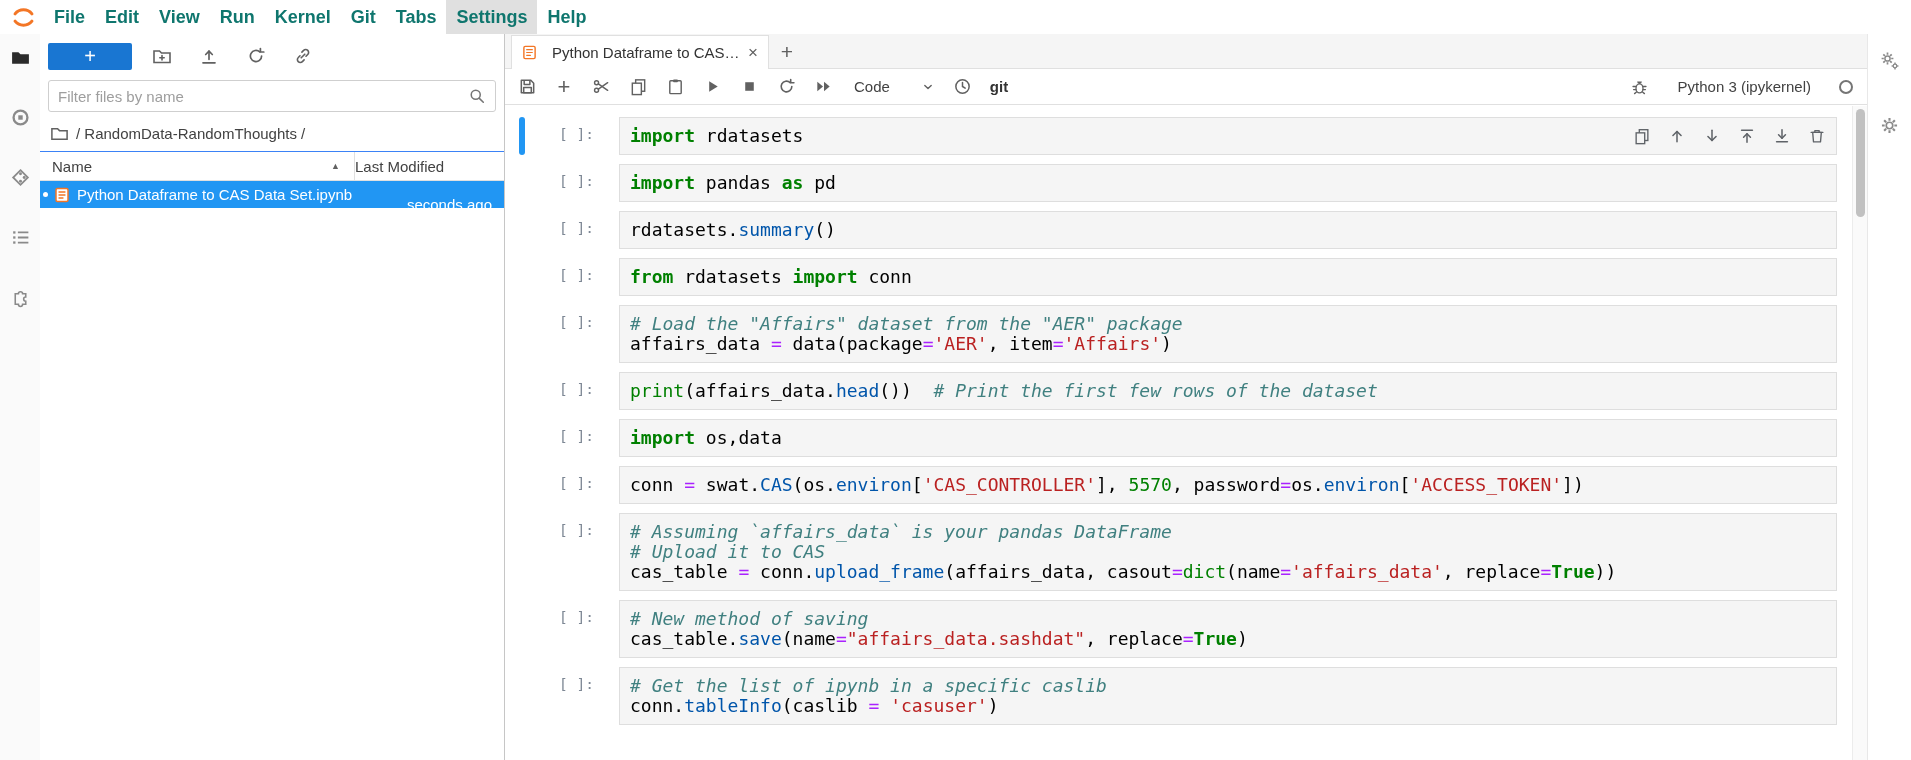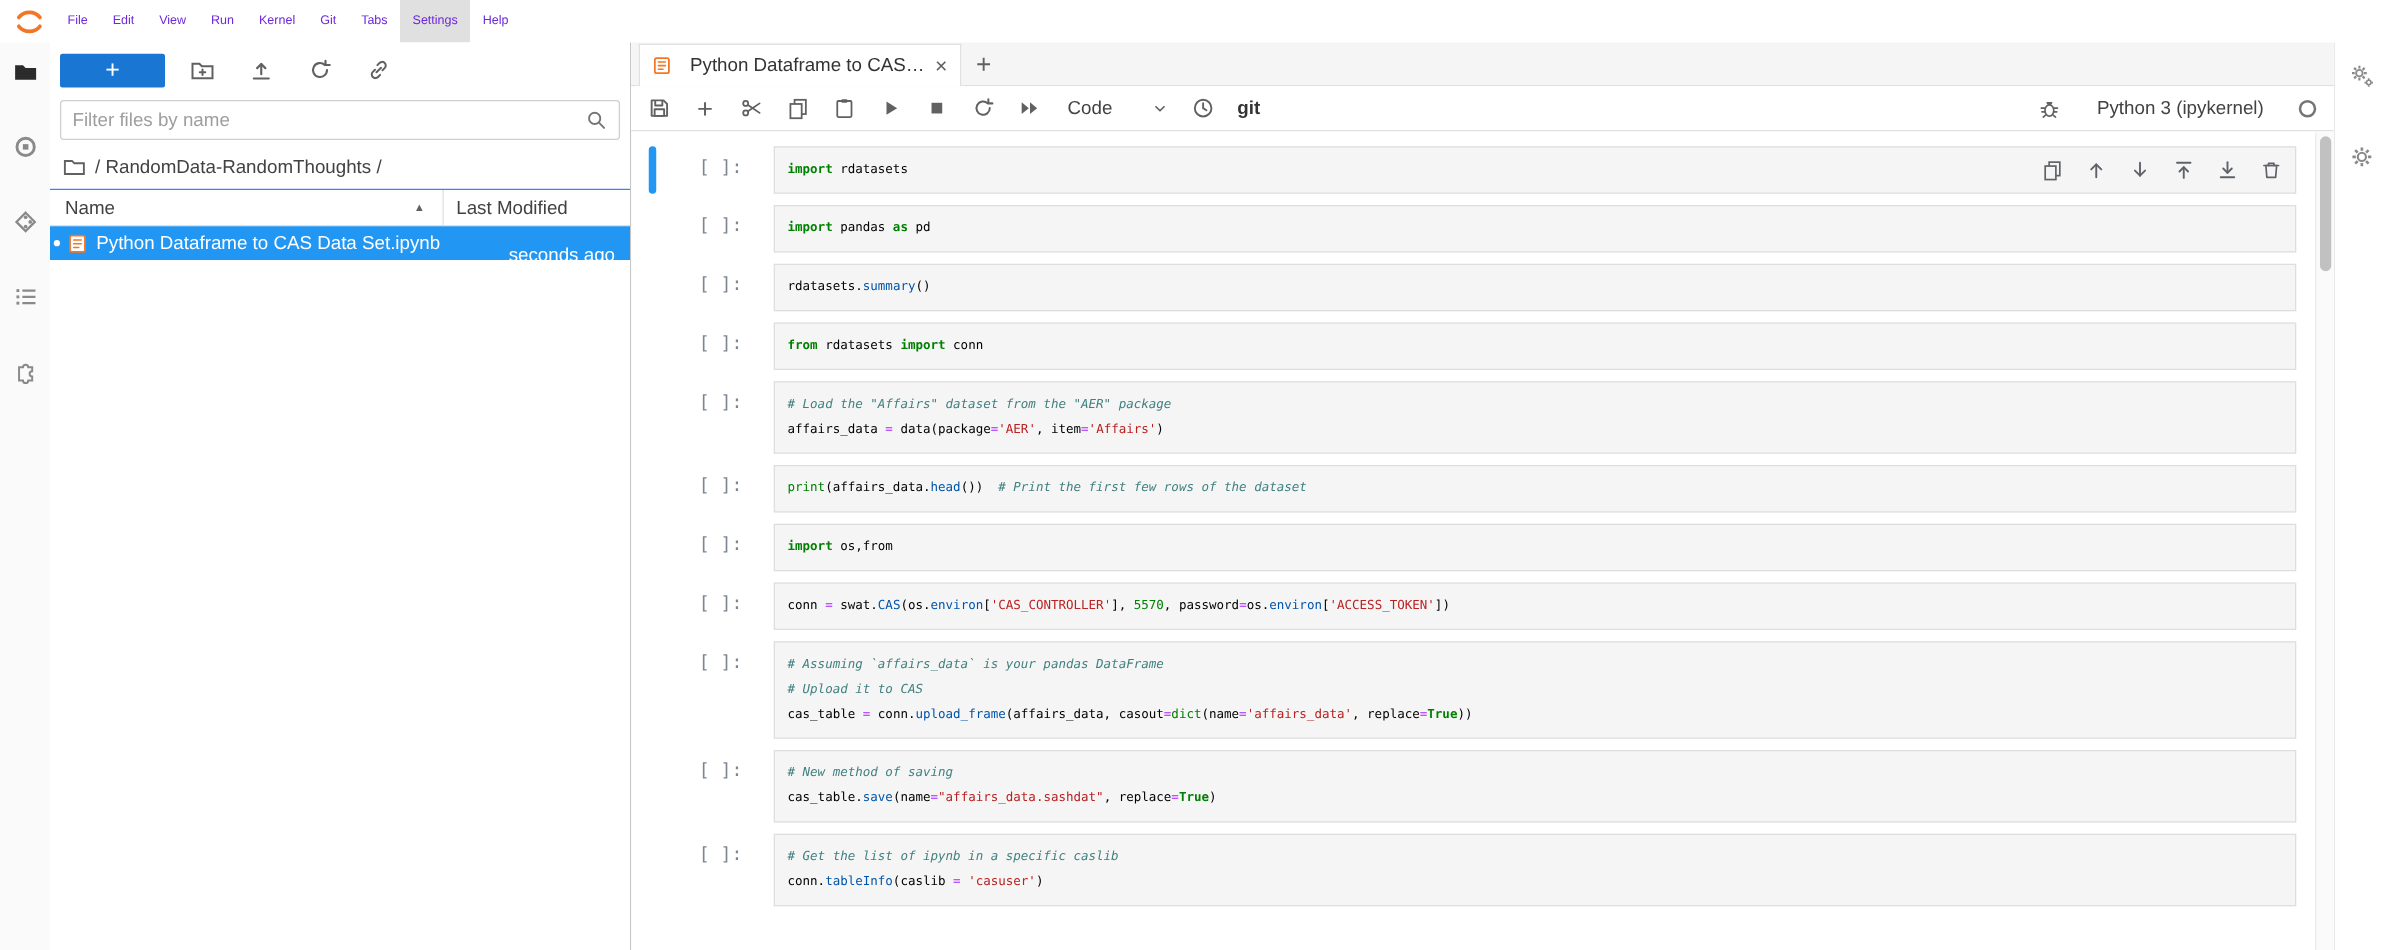--- a/index.html
+++ b/index.html
@@ -2,21 +2,21 @@
 <html><head>
 <meta charset="utf-8">
 <style>
   * { margin:0; padding:0; box-sizing:border-box; }
   html,body { width:1911px; height:760px; overflow:hidden; background:#fff;
     font-family:"Liberation Sans", sans-serif; color:#333; }
 
   
   .menubar { height:34px; display:flex; align-items:center; background:#fff; padding-left:8px; }
   .logo { width:30px; height:26px; display:flex; align-items:center; justify-content:center; margin-right:6px; }
-  .menu-item { padding:0 10px; height:34px; line-height:34px; font-size:10px; color:#6d28d9; cursor:default; }
+  .menu-item { padding:0 10px; height:34px; line-height:34px; font-size:18px; color:#0f766e; cursor:default;font-weight:bold; }
   .menu-item.active { background:#e0e0e0; }
 
   .main-row { display:flex; height:726px; }
 
   
   .left-strip { width:40px; background:#fafafa; padding-top:12px; display:flex; flex-direction:column; align-items:center; flex:none; }
   .strip-icon { width:22px; height:22px; margin-bottom:38px; color:#8a8a8a; display:flex; align-items:center; justify-content:center; }
   .strip-icon.active { color:#2b2b2b; }
 
   
@@ -28,21 +28,21 @@
   .fb-icons .tb-icon { width:20px; height:20px; }
   .filter-box { margin:2px 8px 8px; height:32px; border:1px solid #cfcfcf; border-radius:3px; display:flex; align-items:center; padding:0 9px; background:#fff; }
   .filter-box input { border:none; outline:none; flex:1; font-size:15px; color:#8b5cf6; font-family:"Liberation Sans",sans-serif; }
   .filter-box input::placeholder { color:#9e9e9e; }
   .filter-search { width:18px; height:18px; color:#757575; }
   .breadcrumb { display:flex; align-items:center; gap:7px; padding:4px 10px 8px; font-size:15px; color:#424242; }
   .breadcrumb .tb-icon { width:19px; height:19px; color:#616161; }
   .fb-header { display:flex; border-top:1px solid #3b82f6; border-bottom:1px solid #e0e0e0; height:30px; align-items:center; font-size:15px; color:#424242; }
   .col-name { flex:1; padding-left:12px; display:flex; align-items:center; }
   .sort-caret { margin-left:auto; margin-right:14px; font-size:9px; color:#616161; }
-  .col-modified { width:150px; border-left:1px solid #e0e0e0; padding-left:10px; height:100%; display:flex; align-items:center; }
+  .col-modified { width:150px; border-left:1px solid #e0e0e0; height:100%; display:flex; align-items:center; }
   .file-row { height:27px; background:#2196f3; color:#fff; display:flex; align-items:center; font-size:15px; padding:0 12px 0 3px; cursor:pointer; }
   .open-dot { width:5px; height:5px; border-radius:50%; background:#fff; margin-right:6px; flex:none; }
   .nb-file-icon { margin-right:7px; display:flex; flex:none; }
   .file-name { flex:1; white-space:nowrap; overflow:hidden; }
   .file-modified { margin-left:8px; flex:none;margin-top:20px; }
 
   
   .notebook-panel { flex:1; min-width:0; display:flex; flex-direction:column; background:#fff; position:relative; }
   .tab-bar { height:35px; background:#f5f5f5; border-bottom:1px solid #e0e0e0; display:flex; align-items:flex-end; padding-left:6px; }
   .tab { height:34px; background:#fff; border:1px solid #e0e0e0; border-bottom:none; margin-bottom:-1px;
@@ -59,21 +59,21 @@
   .tb-right { margin-left:auto; display:flex; align-items:center; gap:28px; padding-right:2px; }
   .kernel-name { font-size:15px; color:#424242; }
   .kernel-status { width:14px; height:14px; border:2px solid #757575; border-radius:50%; cursor:pointer; }
 
   .cells-scroll { flex:1; position:relative; padding:12px 30px 0 14px; overflow:hidden; }
   .cell-row { display:flex; margin-bottom:9px; }
   .collapser { width:6px; border-radius:3px; background:transparent; margin-right:8px; flex:none; cursor:pointer; }
   .cell-row.selected .collapser { background:#2196f3; }
   .prompt { width:86px; flex:none; padding:9px 0 0 26px; font-family:"DejaVu Sans Mono",monospace; font-size:14.5px; color:#7d8794; }
   .editor { flex:1; min-width:0; background:#f5f5f5; border:1px solid #dedede; padding:8px 10px; position:relative;
-    font-family:"DejaVu Sans Mono",monospace; font-size:10px; line-height:20px; color:#000; }
+    font-family:"DejaVu Sans Mono",monospace; font-size:18px; line-height:20px; color:#000; }
   .code-line { white-space:pre; }
   .tk-kw { color:#008000; font-weight:bold; }
   .tk-blt { color:#008000; }
   .tk-prop { color:#0055aa; }
   .tk-str { color:#ba2121; }
   .tk-com { color:#408080; font-style:italic; }
   .tk-num { color:#008000; }
   .tk-op { color:#aa22ff; }
   .cell-toolbar { position:absolute; right:10px; top:50%; transform:translateY(-50%); display:flex; gap:17px; }
   .ct-icon { width:18px; height:18px; color:#5f6368; display:flex; cursor:pointer; }
@@ -397,21 +397,21 @@
             <div class="collapser"></div>
             <div class="prompt">[ ]:</div>
             <div class="editor">
               <div class="code-line"><span class="tk-blt">print</span><span>(affairs_data.</span><span class="tk-prop">head</span><span>())  </span><span class="tk-com"># Print the first few rows of the dataset</span></div>
             </div>
           </div>
           <div class="cell-row">
             <div class="collapser"></div>
             <div class="prompt">[ ]:</div>
             <div class="editor">
-              <div class="code-line"><span class="tk-kw">import</span><span> os,from</span></div>
+              <div class="code-line"><span class="tk-kw">import</span><span> os,data</span></div>
             </div>
           </div>
           <div class="cell-row">
             <div class="collapser"></div>
             <div class="prompt">[ ]:</div>
             <div class="editor">
               <div class="code-line"><span>conn </span><span class="tk-op">=</span><span> swat.</span><span class="tk-prop">CAS</span><span>(os.</span><span class="tk-prop">environ</span><span>[</span><span class="tk-str">'CAS_CONTROLLER'</span><span>], </span><span class="tk-num">5570</span><span>, password</span><span class="tk-op">=</span><span>os.</span><span class="tk-prop">environ</span><span>[</span><span class="tk-str">'ACCESS_TOKEN'</span><span>])</span></div>
             </div>
           </div>
           <div class="cell-row">

